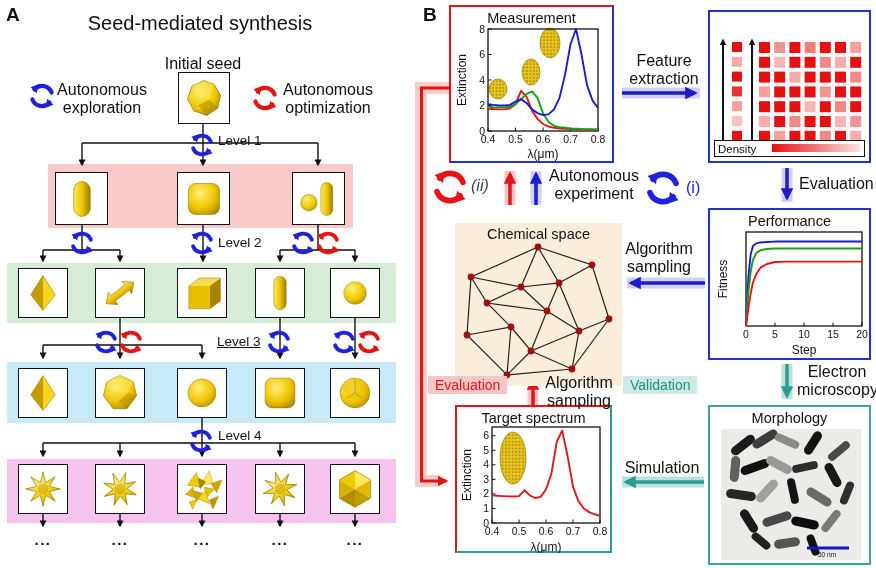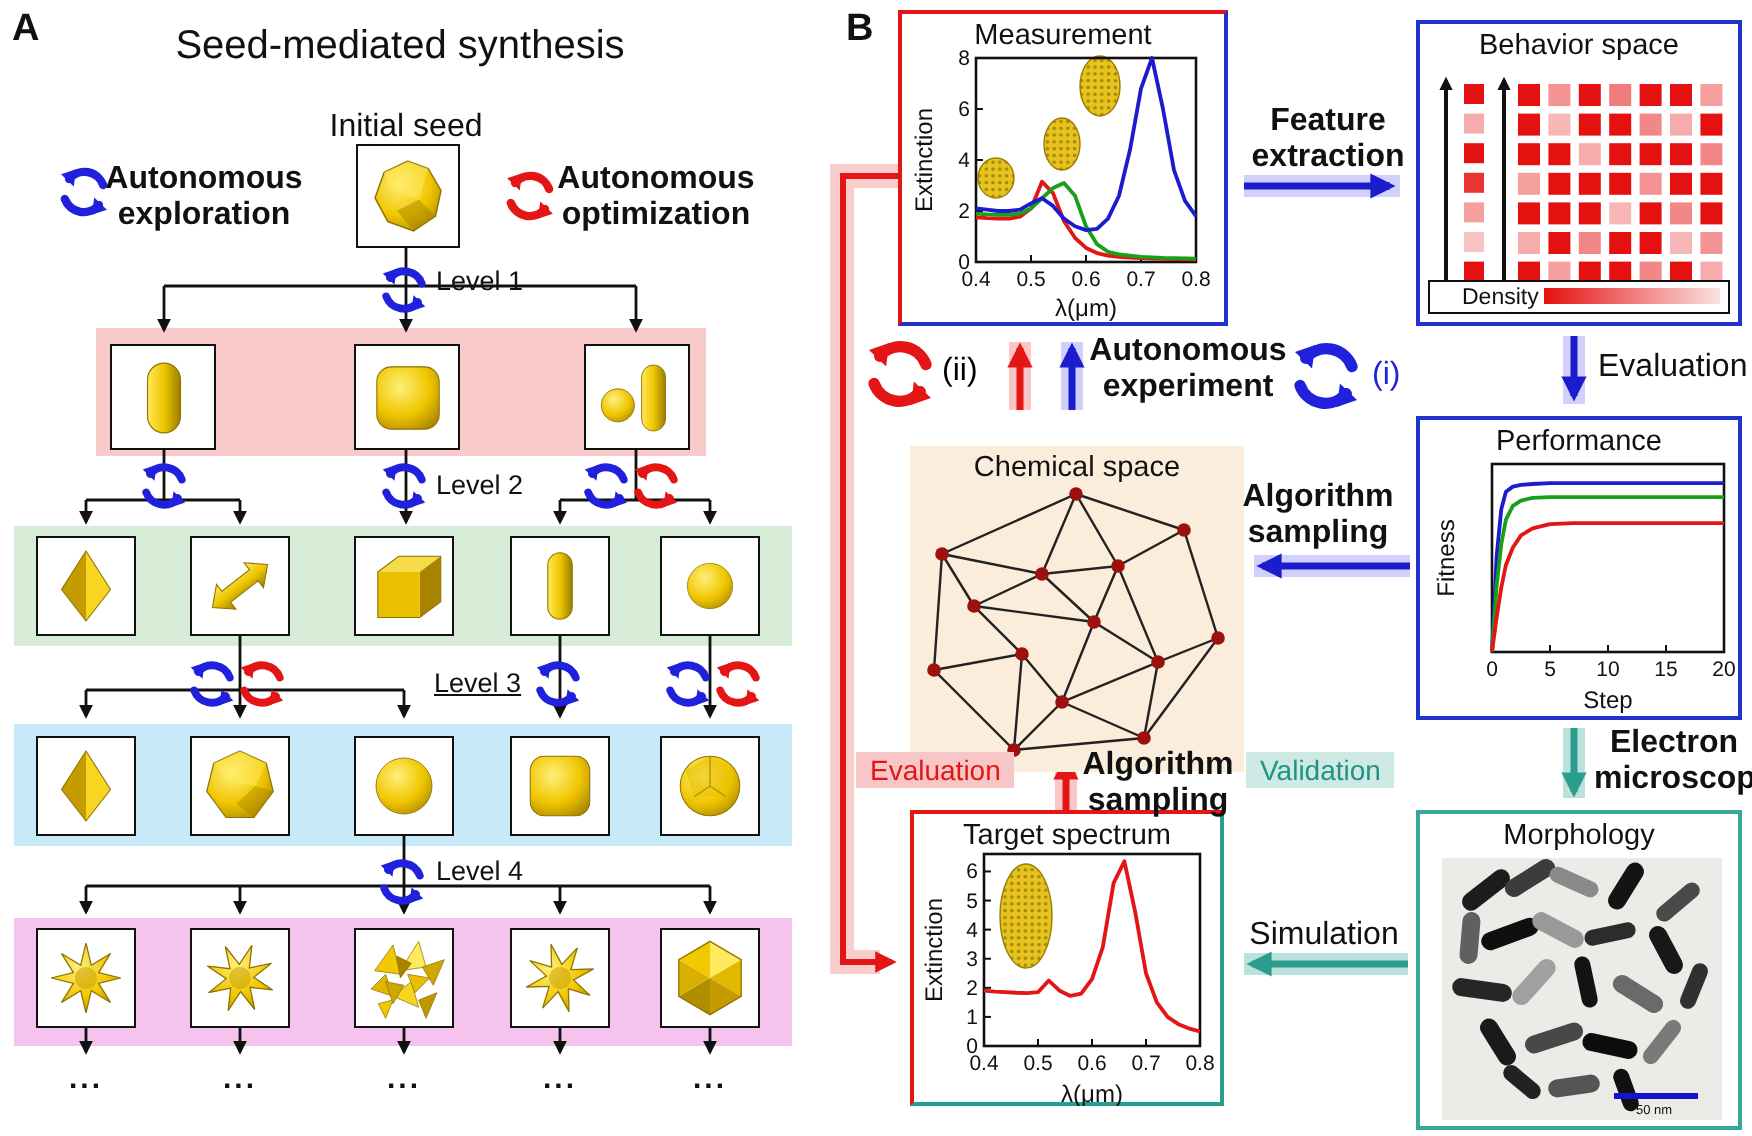--- a/index.html
+++ b/index.html
@@ -1,37 +1,37 @@
 <!DOCTYPE html>
 <html><head>
 <meta charset="utf-8">
 <style>
   html,body{margin:0;padding:0;background:#fff;}
   #fig{position:relative;width:876px;height:568px;background:#fff;
        font-family:"Liberation Sans", sans-serif;color:#111;overflow:hidden;}
   .abs{position:absolute;}
   .t{position:absolute;color:#111;font-size:16px;line-height:1.12;text-align:center;}
-  .t span{display:block;font-weight:bold;}
+  .t span{display:block;}
   .nowrap{white-space:nowrap;}
   .rowbg{position:absolute;z-index:0;}
   svg.lines{position:absolute;z-index:1;pointer-events:none;}
   .pbox{position:absolute;z-index:2;background:#fff;border:1.5px solid #111;
         box-sizing:border-box;display:flex;align-items:center;justify-content:center;}
   .cyc{position:absolute;z-index:3;line-height:0;}
   .bbox{position:absolute;z-index:2;background:#fff;box-sizing:border-box;}
   .boxtitle{position:absolute;left:0;right:0;top:3px;text-align:center;font-size:14.5px;}
   .panlab{position:absolute;font-size:19px;font-weight:bold;z-index:4;}
   .lvl{position:absolute;z-index:3;font-size:13.5px;white-space:nowrap;}
   .dots{position:absolute;z-index:3;font-weight:bold;font-size:15px;letter-spacing:1.5px;text-align:center;}
   .hl-red{background:#f7c6c6;color:#e31515;font-size:14px;padding:1px 7px;z-index:3;}
   .hl-teal{background:#cfe9e4;color:#1f9486;font-size:14px;padding:1px 7px;z-index:3;}
   .cyclabel{position:absolute;font-size:16px;z-index:3;}
   .densitybar{position:absolute;left:4px;bottom:4px;right:4px;height:15px;border:1px solid #111;
         background:#fff;display:flex;align-items:center;z-index:3;}
-  .densitybar .dlabel{font-size:11.5px;margin-left:16px;}
+  .densitybar .dlabel{font-size:11.5px;margin-left:3px;}
   .densitybar .grad{position:absolute;right:4px;top:3px;width:88px;height:8px;
         background:linear-gradient(90deg,#e51010,#fbe3e3);}
   svg text{font-family:"Liberation Sans", sans-serif;fill:#111;}
   .axlab{font-size:12px;}
 </style>
 </head>
 <body>
 
 <svg width="0" height="0" style="position:absolute">
   <defs>
@@ -424,21 +424,20 @@
         <text x="31" y="33" text-anchor="end" font-size="10.5">6</text>
         <line x1="34" y1="4" x2="37.5" y2="4" stroke="#111" stroke-width="1"></line>
         <text x="31" y="7.5" text-anchor="end" font-size="10.5">8</text>
         <polyline points="34,83.6875 39.499999999999986,84.07 44.99999999999999,84.325 50.5,84.325 55.999999999999986,83.305 61.49999999999999,79.225 67,65.8375 72.5,71.57499999999999 78,85.6 83.49999999999999,93.8875 88.99999999999999,98.9875 94.5,101.5375 100,102.8125 105.5,103.45 111.00000000000001,103.8325 116.49999999999997,104.0875 121.99999999999999,104.3425 127.49999999999999,104.47 133,104.5975 138.5,104.725 144,104.725" fill="none" stroke="#e31515" stroke-width="1.9" stroke-linejoin="round"></polyline>
         <polyline points="34,81.775 39.499999999999986,82.1575 44.99999999999999,82.4125 50.5,82.4125 55.999999999999986,81.775 61.49999999999999,79.225 67,74.125 72.5,69.025 78,66.475 83.49999999999999,72.85 88.99999999999999,88.15 94.5,97.075 100,100.9 105.5,102.175 111.00000000000001,102.8125 116.49999999999997,103.45 121.99999999999999,103.705 127.49999999999999,103.96 133,104.0875 138.5,104.215 144,104.3425" fill="none" stroke="#18a018" stroke-width="1.9" stroke-linejoin="round"></polyline>
         <polyline points="34,79.225 39.499999999999986,79.8625 44.99999999999999,80.5 50.5,80.5 55.999999999999986,79.8625 61.49999999999999,76.675 67,74.125 72.5,77.95 78,84.325 83.49999999999999,88.15 88.99999999999999,90.0625 94.5,89.425 100,84.325 105.5,72.85 111.00000000000001,49.9 116.49999999999997,19.299999999999997 121.99999999999999,4 127.49999999999999,29.5 133,60.1 138.5,75.4 144,83.05" fill="none" stroke="#1c1ccf" stroke-width="1.9" stroke-linejoin="round"></polyline>
       </svg>
   </div>
 
   <div class="bbox" style="left:708px;top:10px;width:163px;height:153px;border:2px solid #2233cc;">
-    <div class="boxtitle">Behavior space</div>
     <svg id="behavior-grid" style="position:absolute;left:3px;top:20px;" width="155" height="116">
       <defs>
         <marker id="mK" markerWidth="3.4" markerHeight="3.4" refX="2.6" refY="1.7" orient="auto">
             <path d="M0,0 L3.4,1.7 L0,3.4 z" fill="#111"></path>
           </marker>
       </defs>
       <path d="M10,113 V8" stroke="#111" stroke-width="2" marker-end="url(#mK)"></path>
       <path d="M39,113 V8" stroke="#111" stroke-width="2" marker-end="url(#mK)"></path>
       <path d="M39,113 H148" stroke="#111" stroke-width="2" marker-end="url(#mK)"></path>
     <rect x="19" y="10" width="10" height="10" fill="#e51010" fill-opacity="1"></rect>
@@ -507,21 +506,21 @@
   <div class="t" style="left:620px;top:52px;width:88px;z-index:3;">
     <span>Feature</span>
       <span>extraction</span>
     </div>
   <div class="t nowrap" style="left:799px;top:175px;z-index:3;">Evaluation</div>
 
   <div class="cyc" style="left:431px;top:168px;color:#e31515;">
     <svg width="38" height="38" viewBox="0 0 24 24">
         <use href="#s-cycle"></use>
       </svg></div>
-  <div class="cyclabel" style="left:471px;top:177px;color:#000000;">(ii)</div>
+  <div class="cyclabel" style="left:471px;top:177px;color:#404040;font-style:italic;">(ii)</div>
   <div class="t" style="left:544px;top:167px;width:100px;z-index:3;">
     <span>Autonomous</span>
       <span>experiment</span>
     </div>
   <div class="cyc" style="left:644px;top:169px;color:#2020dd;">
     <svg width="38" height="38" viewBox="0 0 24 24">
         <use href="#s-cycle"></use>
       </svg></div>
   <div class="cyclabel" style="left:686px;top:179px;color:#2020dd;">(i)</div>
 

